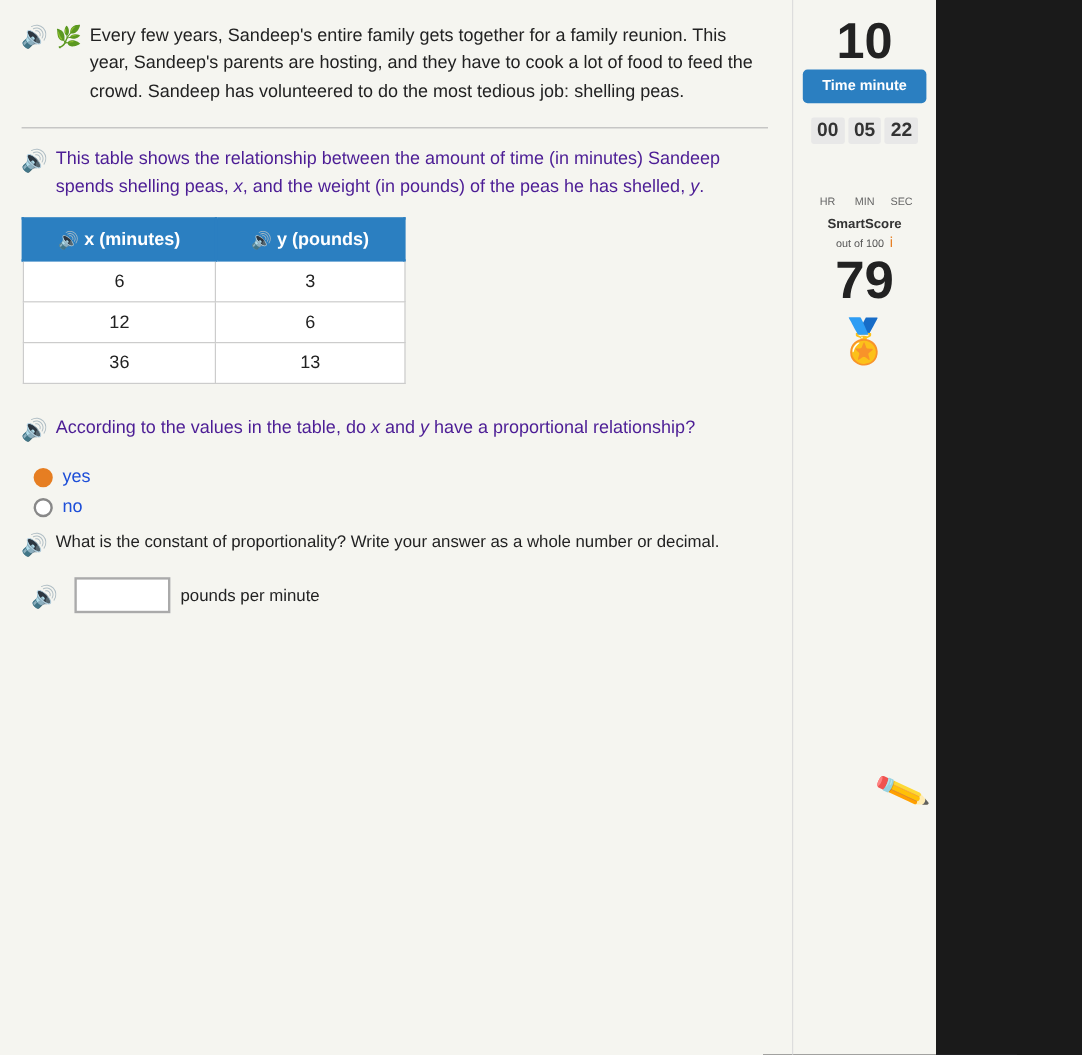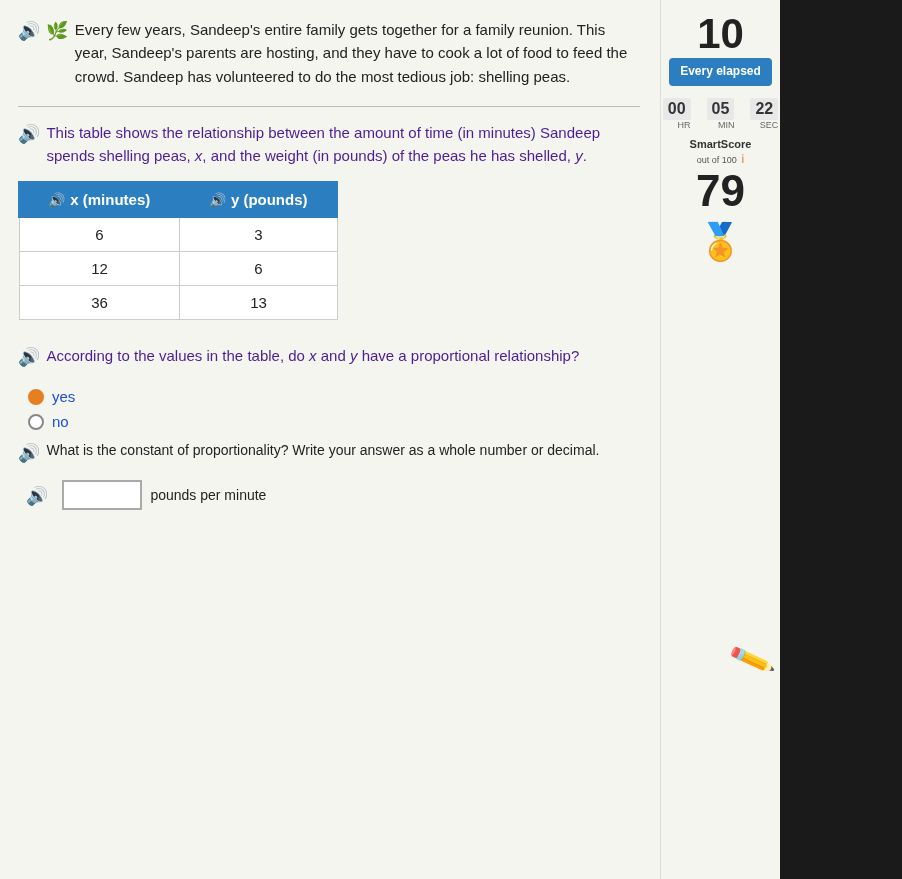--- a/index.html
+++ b/index.html
@@ -226,27 +226,28 @@
       font-weight: bold;
       color: #333;
       background: #e8e8e8;
       padding: 2px 5px;
       border-radius: 2px;
     }
 
     .time-label {
       font-size: 9px;
       color: #666;
-      text-align: right;
+      text-align: center;
+      margin-top: 43px;
     }
 
     .timer-row {
       display: flex;
       align-items: center;
-      gap: 16px;
+      gap: 3px;
       margin-top: 4px;
     }
 
     .smart-score-box {
       text-align: center;
       margin-top: 8px;
       width: 100%;
     }
 
     .smart-score-title {
@@ -392,21 +393,21 @@
       <span class="input-label">pounds per minute</span>
     </div>
 
   </div>
 
   <div class="right-panel">
 
     <div class="question-number">10</div>
 
     <div class="time-elapsed-box">
-      <div class="time-elapsed-label">Every elapsed</div>
+      <div class="time-elapsed-label">Time minute</div>
     </div>
 
     <div class="timer-row">
       <div class="time-unit">
         <div class="time-value">00</div>
         <div class="time-label">HR</div>
       </div>
       <div class="time-unit">
         <div class="time-value">05</div>
         <div class="time-label">MIN</div>

